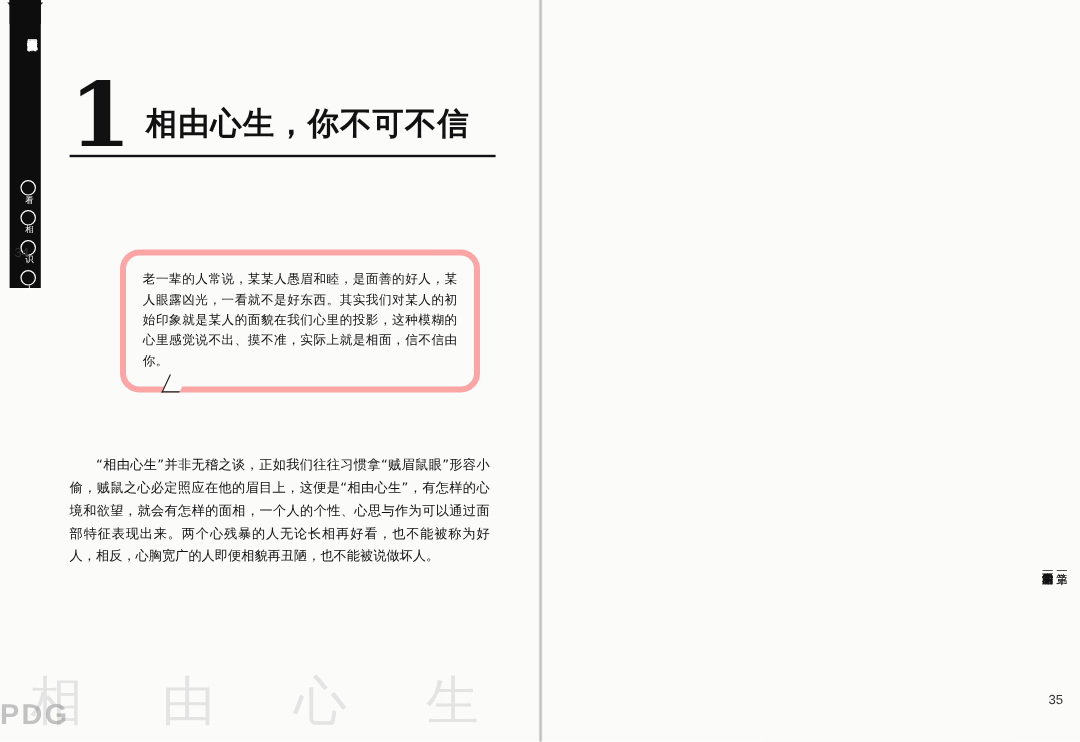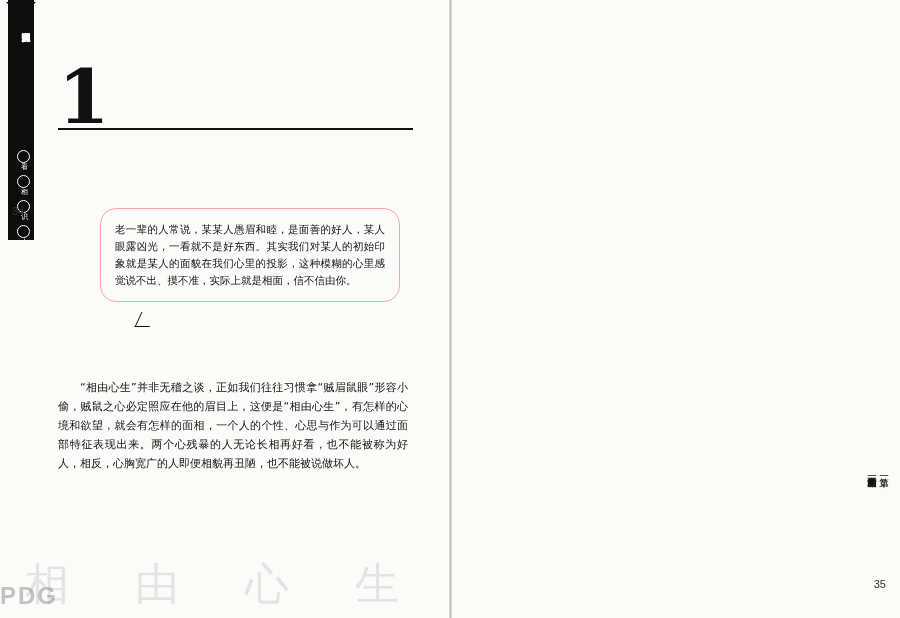--- a/index.html
+++ b/index.html
@@ -156,21 +156,21 @@
     border-top: 2px solid #111;
     margin-top: 8px;
     width: 355px;
   }
   
   .quote-box {
     position: absolute;
     left: 100px;
     top: 208px;
     width: 300px;
-    border: 1px solid #fca5a5;
+    border: 5px solid #fca5a5;
     border-radius: 16px;
     padding: 12px 14px;
     box-sizing: border-box;
   }
   .quote-box .qtext {
     font-size: 10.5px;
     line-height: 17px;
     color: #111;
     text-align: justify;
   }
@@ -256,20 +256,21 @@
         <span>相</span>
         <span>识</span>
         <span>人</span>
       </div>
     </div>
 
     <div class="page-num-left">34</div>
 
     <div class="chapter-wrap">
       <div class="chapter-num">1</div>
+      <div class="chapter-title">相由心生，你不可不信</div>
       <div class="chapter-rule"></div>
     </div>
 
     <div class="quote-box">
       <div class="qtext">老一辈的人常说，某某人愚眉和睦，是面善的好人，某人眼露凶光，一看就不是好东西。其实我们对某人的初始印象就是某人的面貌在我们心里的投影，这种模糊的心里感觉说不出、摸不准，实际上就是相面，信不信由你。</div>
     </div>
     <div class="quote-tail"></div>
 
     <div class="body-col" id="left-body">
       <p>“相由心生”并非无稽之谈，正如我们往往习惯拿“贼眉鼠眼”形容小偷，贼鼠之心必定照应在他的眉目上，这便是“相由心生”，有怎样的心境和欲望，就会有怎样的面相，一个人的个性、心思与作为可以通过面部特征表现出来。两个心残暴的人无论长相再好看，也不能被称为好人，相反，心胸宽广的人即便相貌再丑陋，也不能被说做坏人。</p>

